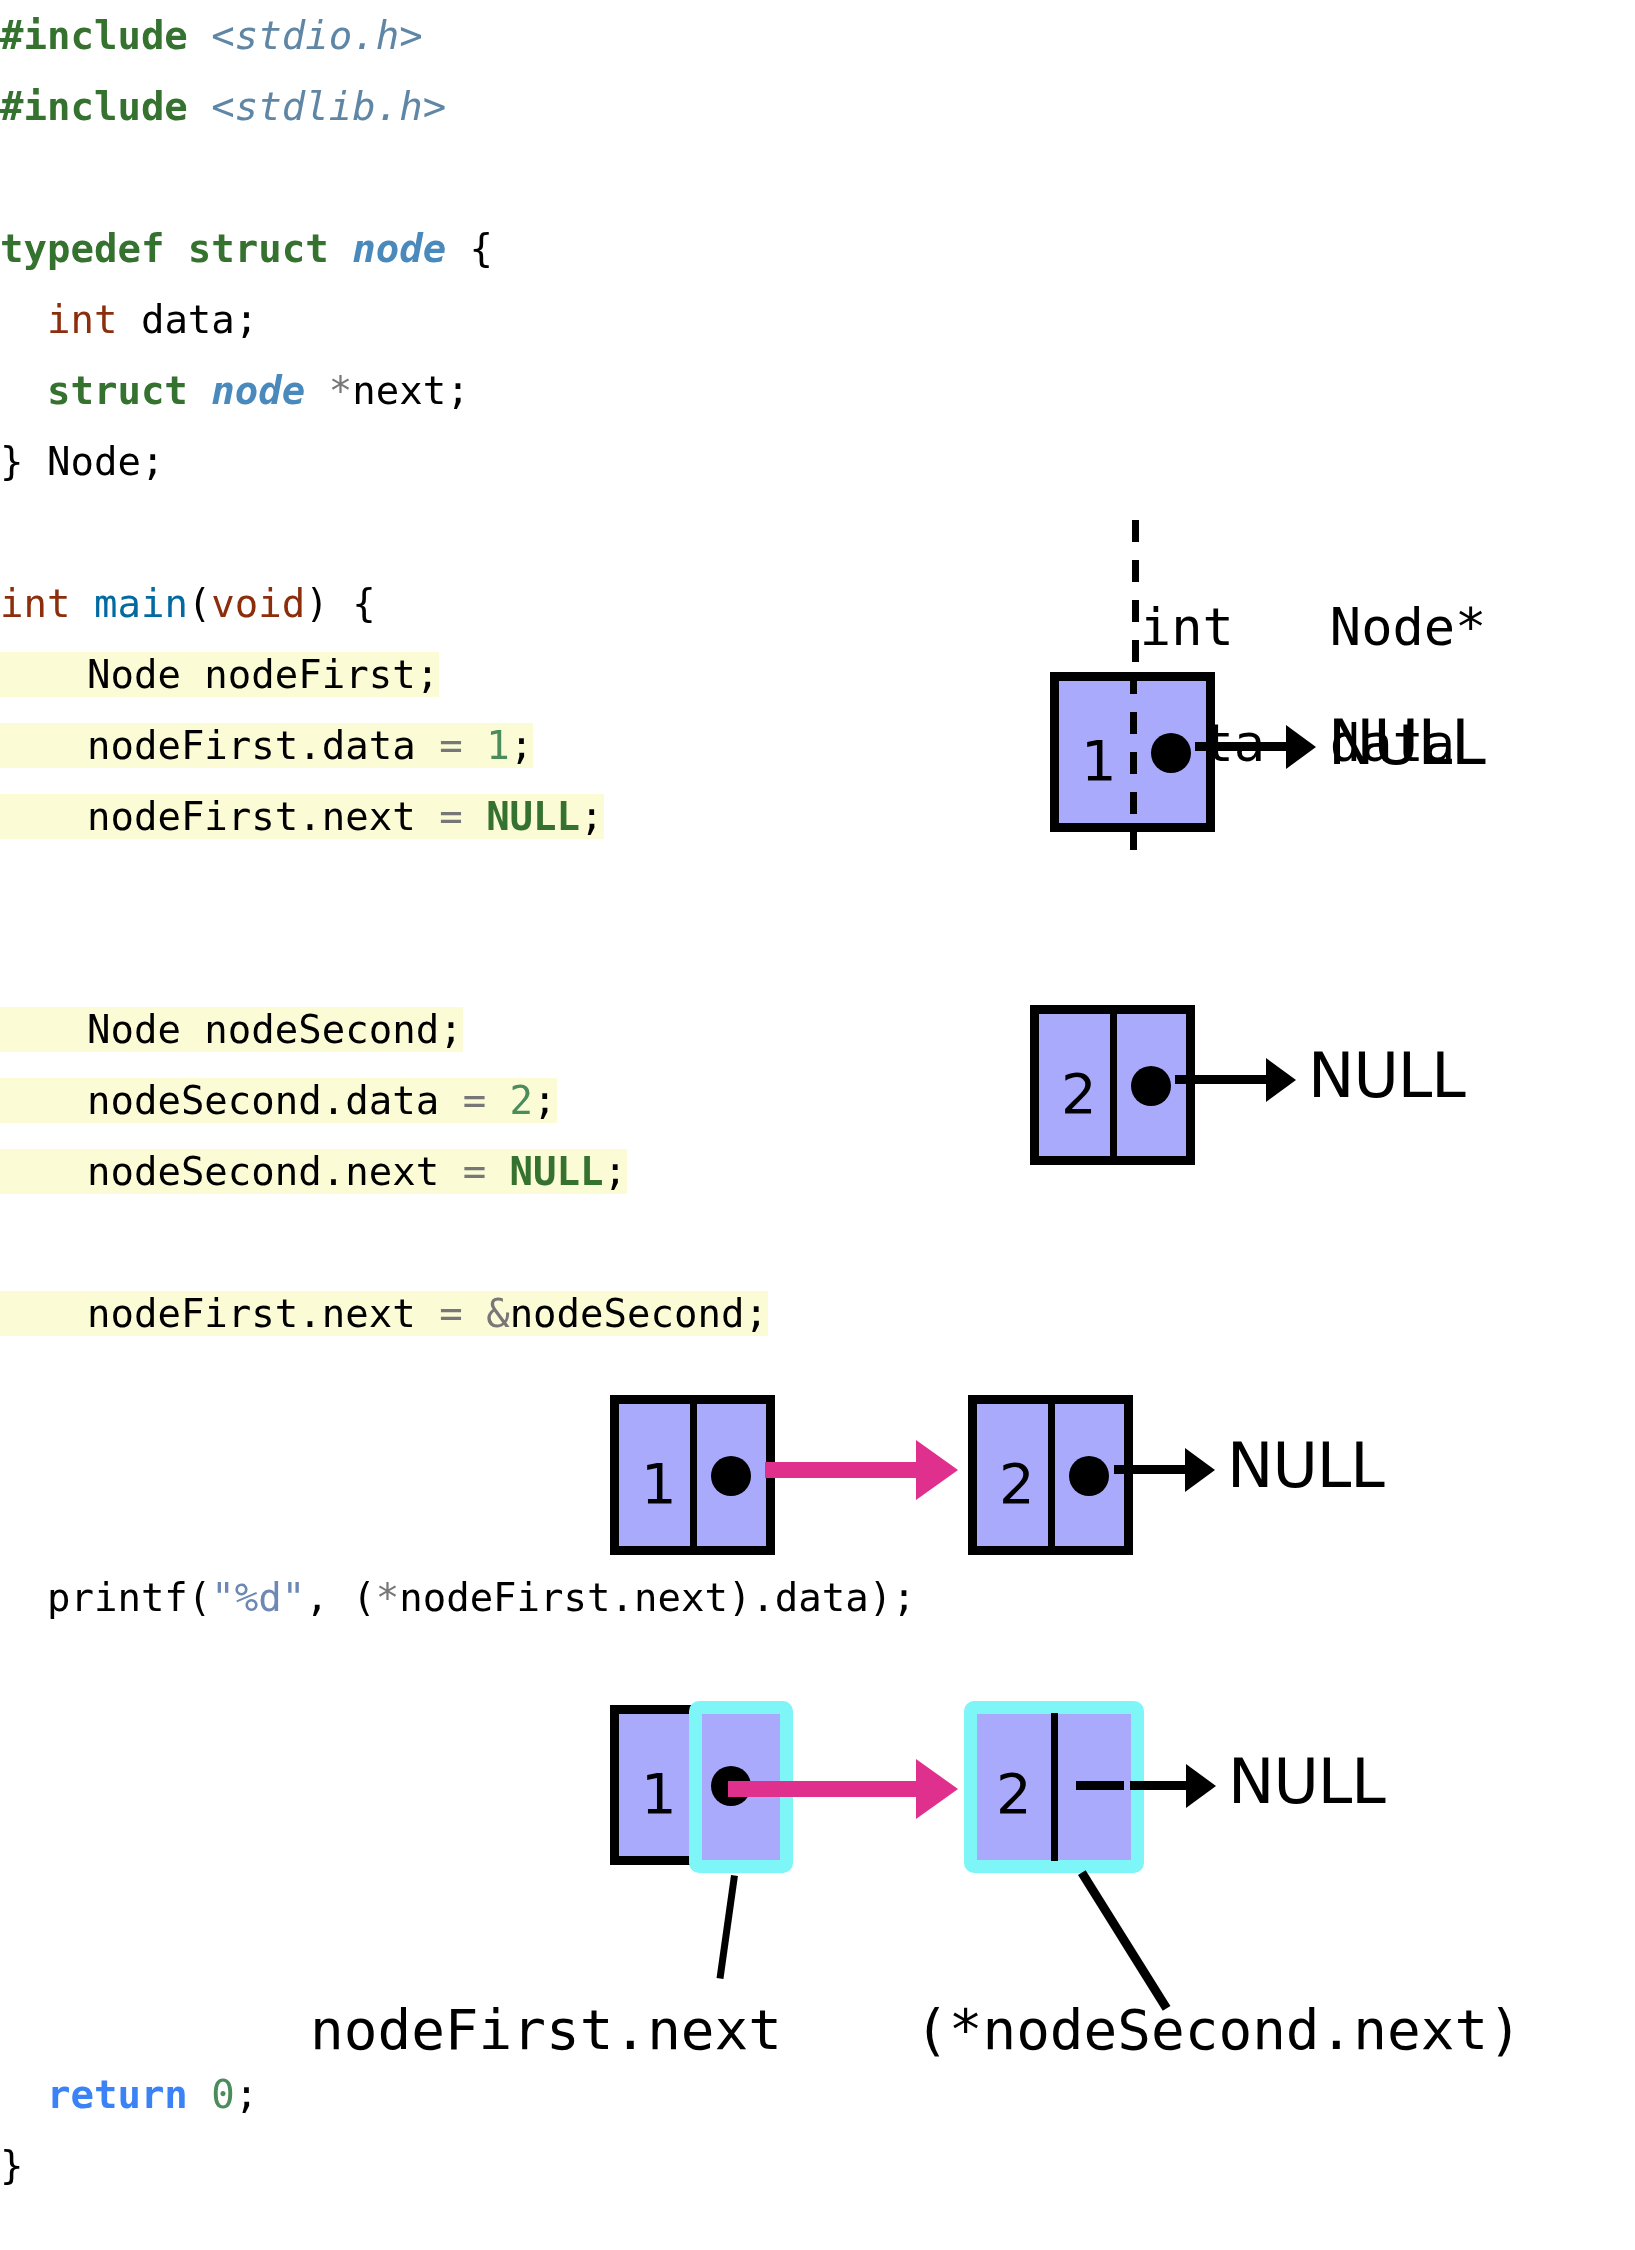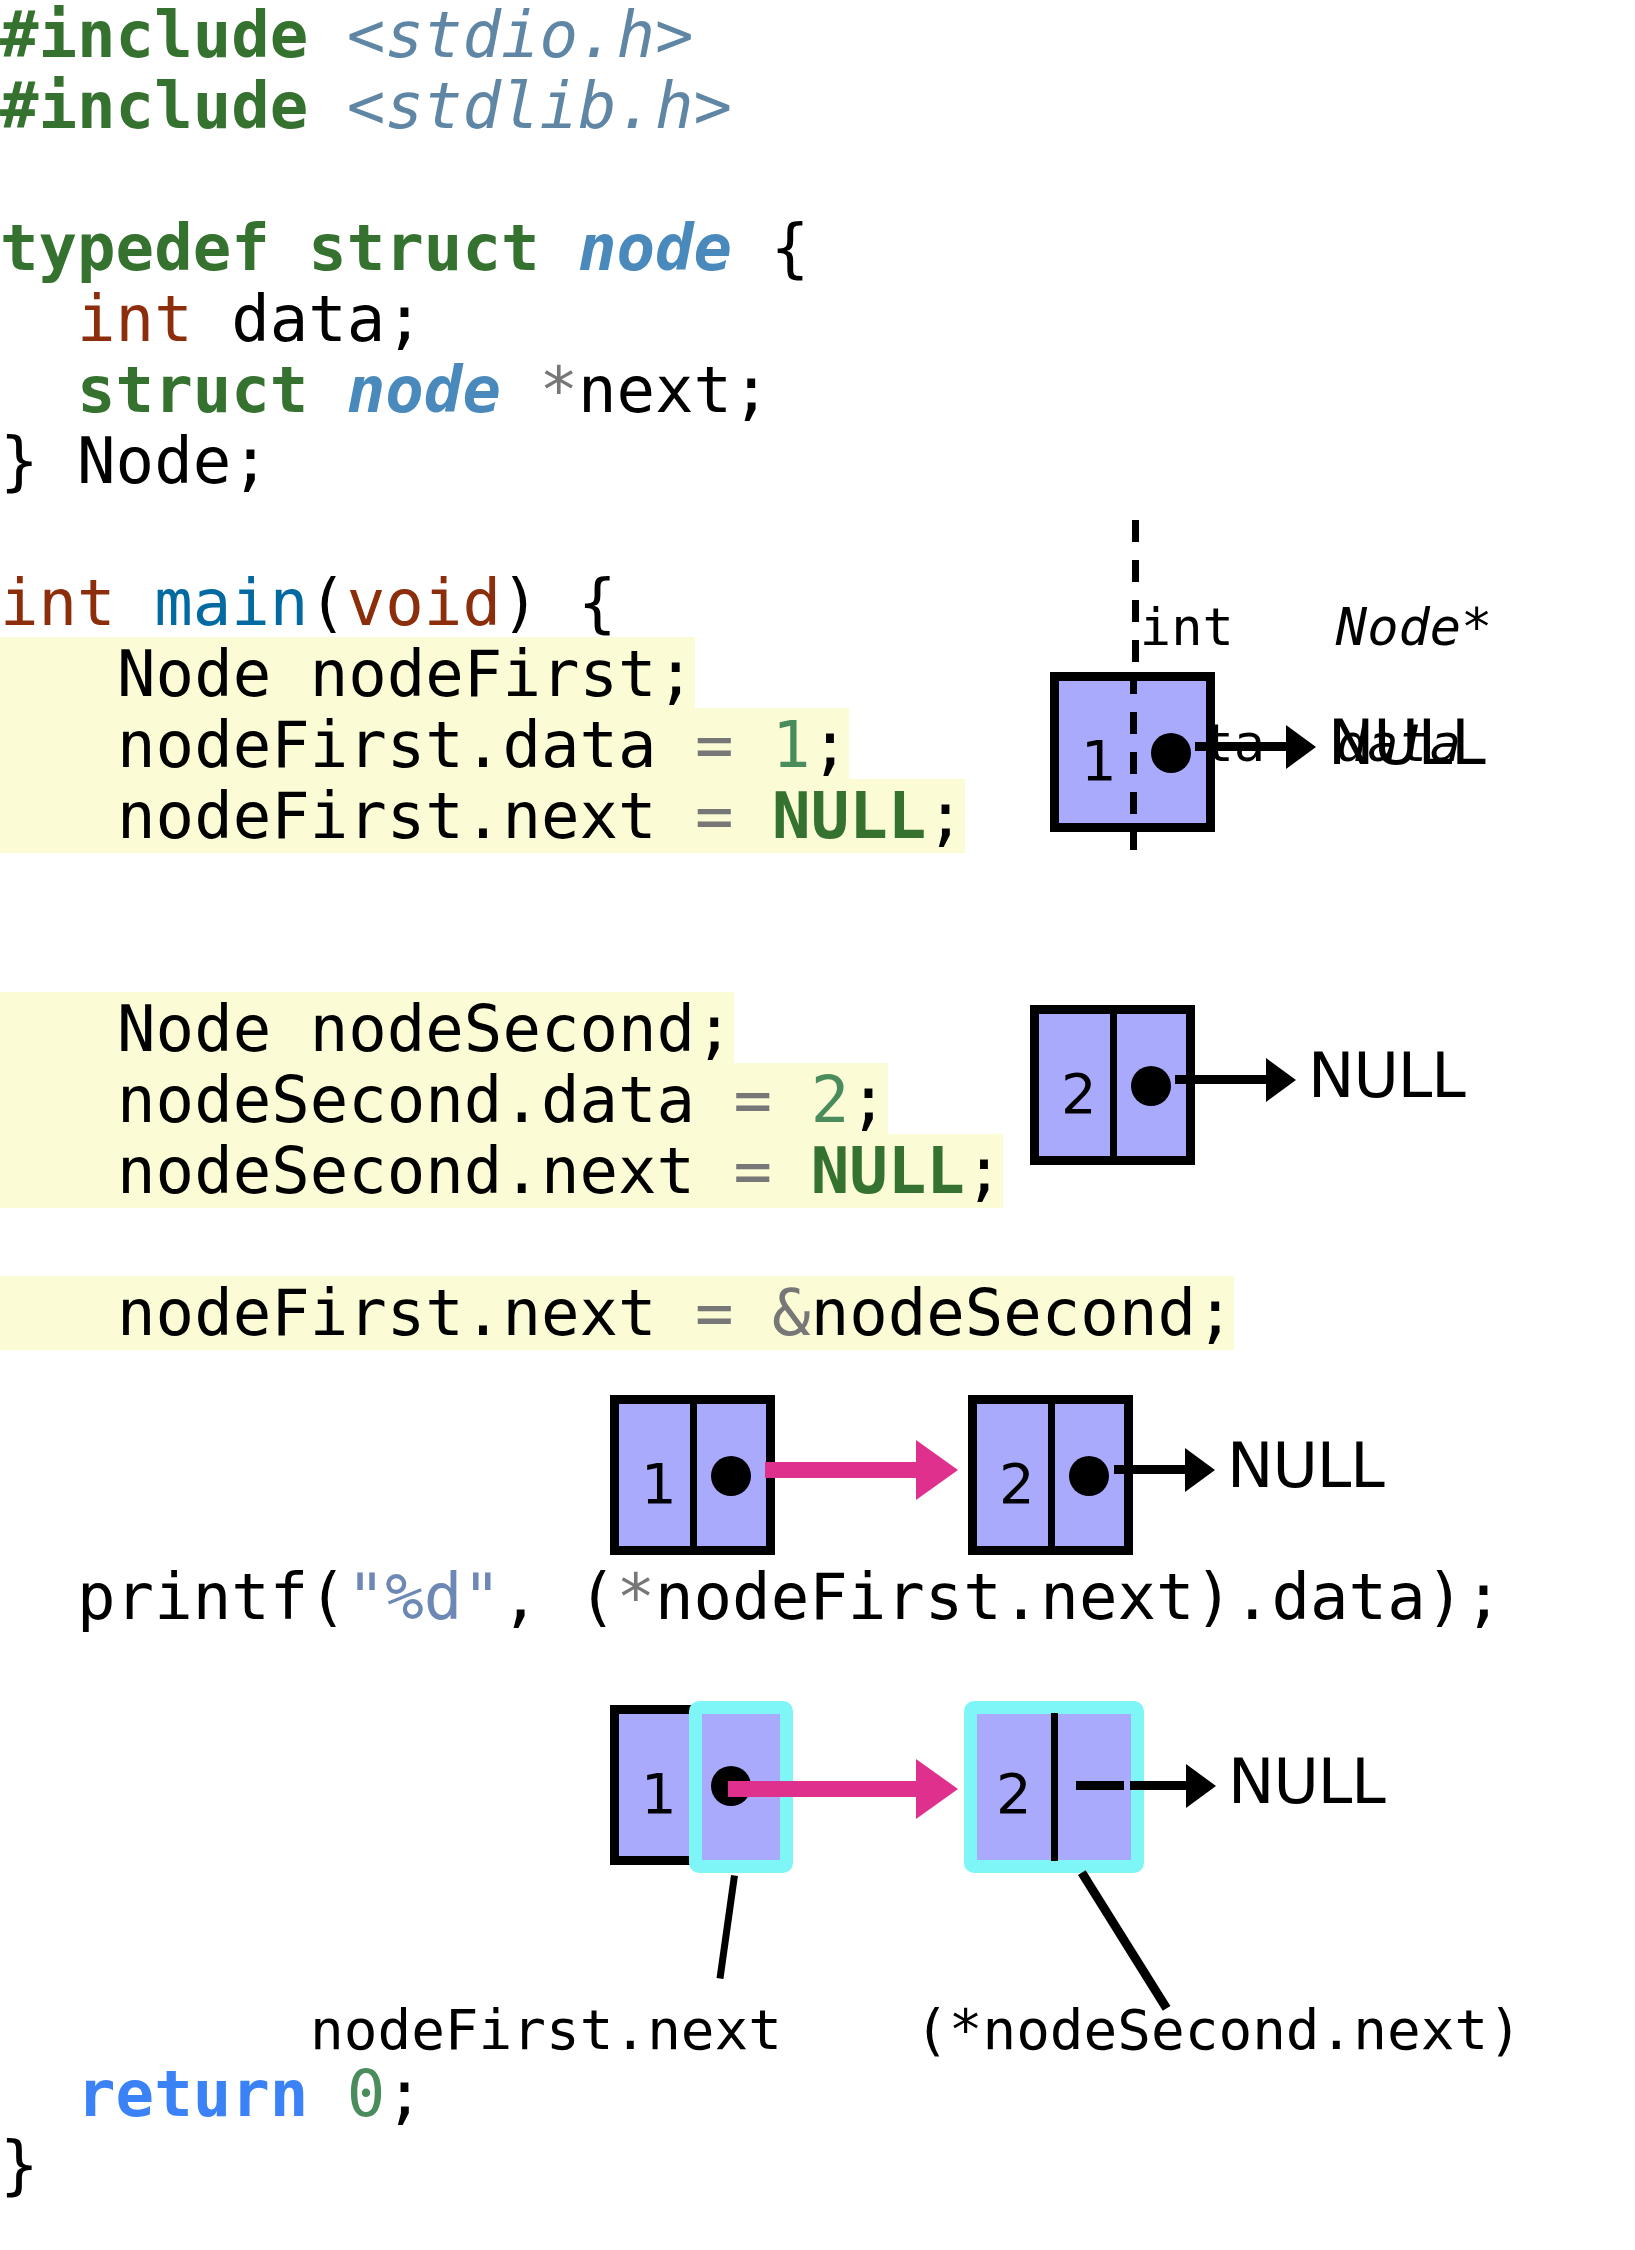--- a/index.html
+++ b/index.html
@@ -7,21 +7,21 @@
     width:1635px;height:2250px;background:#ffffff;
     font-family:"DejaVu Sans Mono","Liberation Mono",monospace;
     overflow:hidden;position:relative;
   }
   .stage{position:absolute;left:0;top:0;width:1635px;height:2250px;}
 
   
   .code{
     position:absolute;left:0;top:0;width:1635px;
     font-family:"DejaVu Sans Mono","Liberation Mono",monospace;
-    font-size:64px;line-height:71px;white-space:pre;color:#000;
+    font-size:39px;line-height:71px;white-space:pre;color:#000;
   }
   .ln{height:71px;display:block;white-space:pre;}
   .hl{background:#fbfbd5;padding-left:40px;}
   .kw{color:#35712f;font-weight:bold;}
   .type{color:#4a89bc;font-weight:bold;font-style:italic;}
   .inc{color:#35712f;font-weight:bold;}
   .hdr{color:#5f87a5;font-style:italic;}
   .int{color:#8c2d0c;}
   .fn{color:#0369a1;}
   .op{color:#777777;}
@@ -65,21 +65,21 @@
 <div class="stage">
 
   <div class="code" id="code-root"><div class="ln"><span><span class="inc">#include </span><span class="hdr">&lt;stdio.h&gt;</span></span></div><div class="ln"><span><span class="inc">#include </span><span class="hdr">&lt;stdlib.h&gt;</span></span></div><div class="ln"><span><span> </span></span></div><div class="ln"><span><span class="kw">typedef struct </span><span class="type">node</span><span> {</span></span></div><div class="ln"><span><span>  </span><span class="int">int</span><span> data;</span></span></div><div class="ln"><span><span>  </span><span class="kw">struct </span><span class="type">node</span><span> </span><span class="star">*</span><span>next;</span></span></div><div class="ln"><span><span>} Node;</span></span></div><div class="ln"><span><span> </span></span></div><div class="ln"><span><span class="int">int</span><span> </span><span class="fn">main</span><span>(</span><span class="int">void</span><span>) {</span></span></div><div class="ln"><span class="hl"><span>  Node nodeFirst;</span></span></div><div class="ln"><span class="hl"><span>  nodeFirst.data </span><span class="op">=</span><span> </span><span class="num">1</span><span>;</span></span></div><div class="ln"><span class="hl"><span>  nodeFirst.next </span><span class="op">=</span><span> </span><span class="null">NULL</span><span>;</span></span></div><div class="ln"><span><span> </span></span></div><div class="ln"><span><span> </span></span></div><div class="ln"><span class="hl"><span>  Node nodeSecond;</span></span></div><div class="ln"><span class="hl"><span>  nodeSecond.data </span><span class="op">=</span><span> </span><span class="num">2</span><span>;</span></span></div><div class="ln"><span class="hl"><span>  nodeSecond.next </span><span class="op">=</span><span> </span><span class="null">NULL</span><span>;</span></span></div><div class="ln"><span><span> </span></span></div><div class="ln"><span class="hl"><span>  nodeFirst.next </span><span class="op">=</span><span> </span><span class="op">&amp;</span><span>nodeSecond;</span></span></div><div class="ln"><span><span> </span></span></div><div class="ln"><span><span> </span></span></div><div class="ln"><span><span> </span></span></div><div class="ln"><span><span>  printf(</span><span class="str">"%d"</span><span>, (</span><span class="star">*</span><span>nodeFirst.next).data);</span></span></div><div class="ln"><span><span> </span></span></div><div class="ln"><span><span> </span></span></div><div class="ln"><span><span> </span></span></div><div class="ln"><span><span> </span></span></div><div class="ln"><span><span> </span></span></div><div class="ln"><span><span> </span></span></div><div class="ln"><span><span>  </span><span class="ret">return</span><span> </span><span class="retn">0</span><span>;</span></span></div><div class="ln"><span><span>}</span></span></div></div>
 
   <div class="diagram" style="left:930px;top:520px;width:560px;height:370px;">
 
     <div class="fieldlbl" style="left:22px;top:20px;text-align:right;width:175px;">
       <span>int</span><br>
       <span>data</span>
     </div>
-    <div class="fieldlbl" style="left:218px;top:20px;width:250px;font-style:italic;">
+    <div class="fieldlbl" style="left:212px;top:20px;width:250px;">
       <span>Node*</span><br>
       <span>data</span>
     </div>
 
     <div class="divider-dashed" style="left:202px;margin-left:0;top:0px;height:152px;"></div>
 
     <div class="nodebox" style="left:120px;top:152px;width:165px;height:160px;">
       <div class="divider-dashed" style="top:-9px;bottom:-9px;height:178px;"></div>
       <div class="dval" style="left:22px;top:52px;">1</div>
       <div class="dot" style="left:92px;top:52px;"></div>

